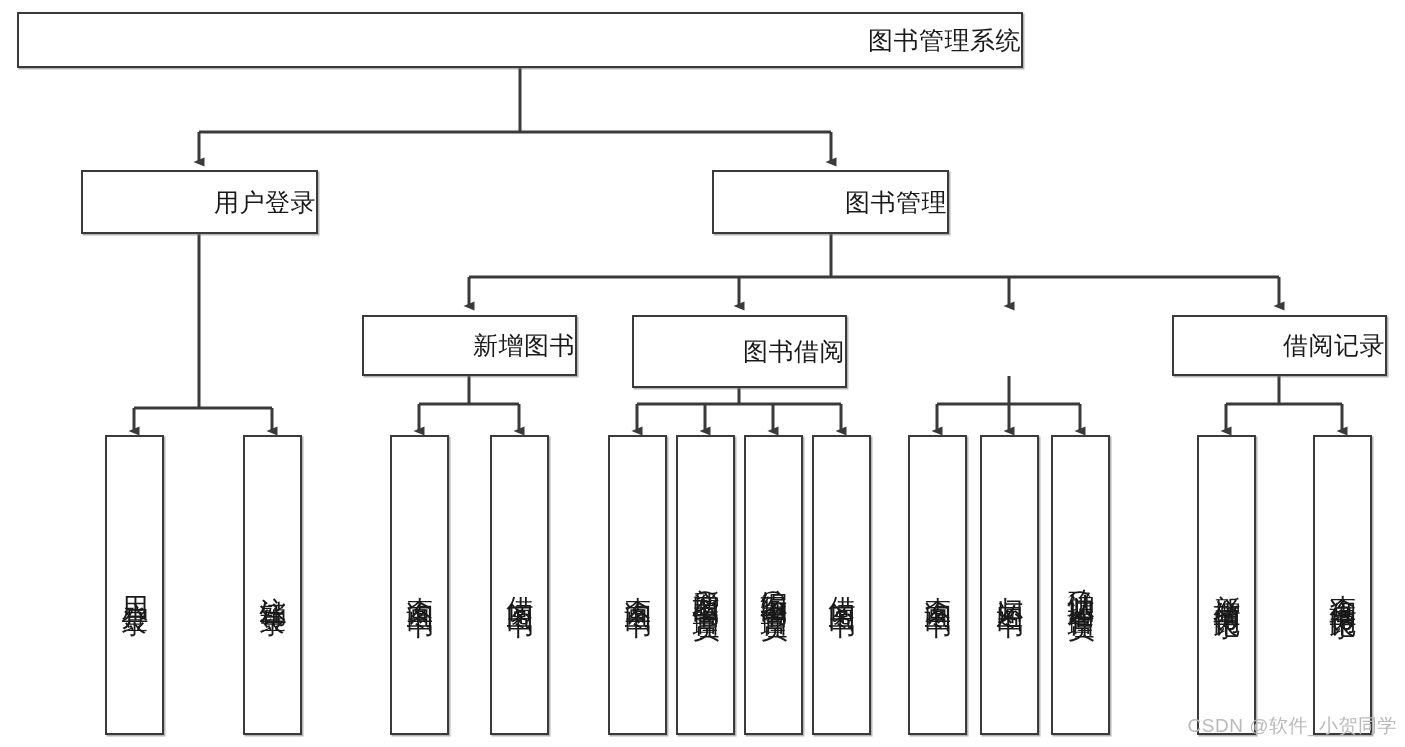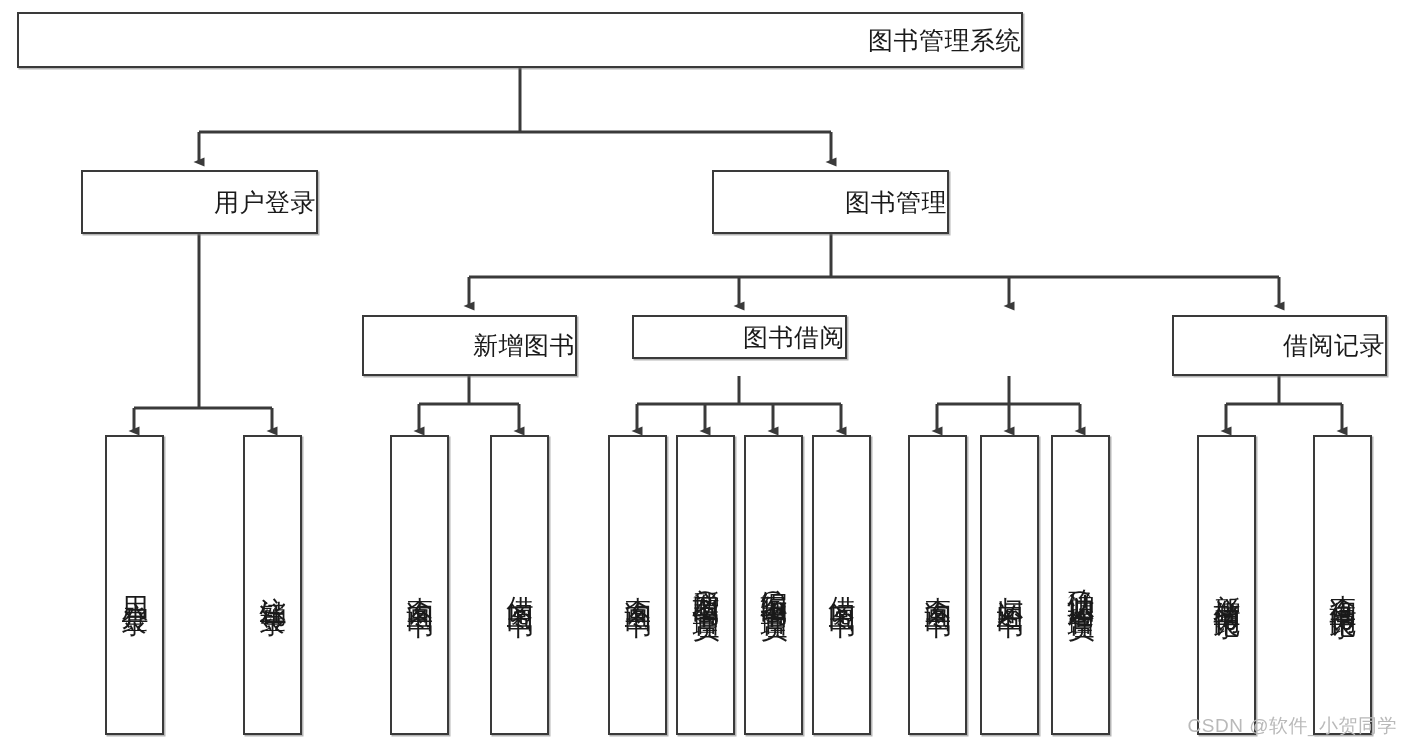--- a/index.html
+++ b/index.html
@@ -138,21 +138,21 @@
   <div class="node h" style="left:81px; top:170px; width:237px; height:64px;">
     <span class="lbl">用户登录</span>
   </div>
   <div class="node h" style="left:712px; top:170px; width:237px; height:64px;">
     <span class="lbl">图书管理</span>
   </div>
 
   <div class="node h" style="left:362px; top:315px; width:215px; height:61px;">
     <span class="lbl">新增图书</span>
   </div>
-  <div class="node h" style="left:632px; top:315px; width:215px; height:44px;">
+  <div class="node h" style="left:632px; top:315px; width:215px; height:73px;">
     <span class="lbl">图书借阅</span>
   </div>
   <div class="node h" style="left:1172px; top:315px; width:215px; height:61px;">
     <span class="lbl">借阅记录</span>
   </div>
 
   <div class="node v" style="left:105px; top:435px; width:59px; height:300px;">
     <span class="lbl">用户登录</span>
   </div>
   <div class="node v" style="left:243px; top:435px; width:59px; height:300px;">

